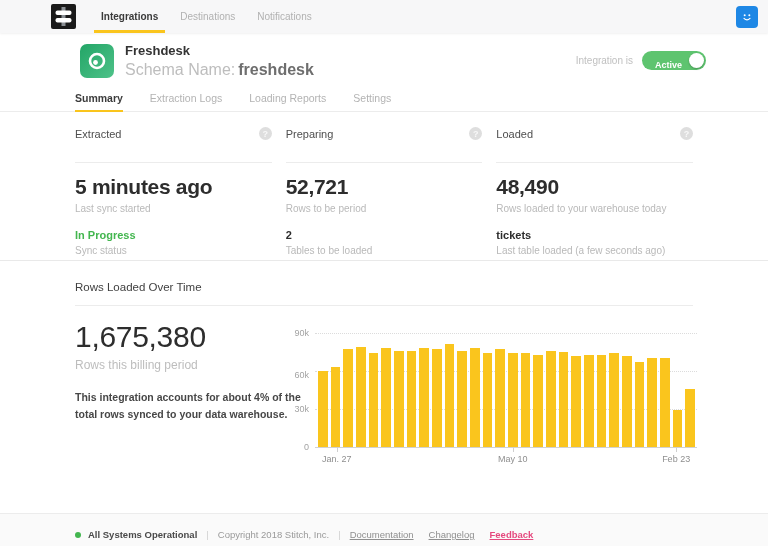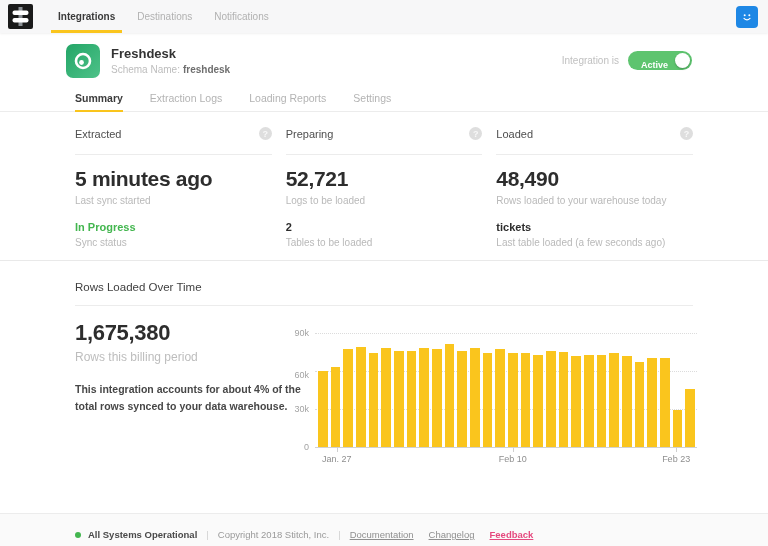--- a/index.html
+++ b/index.html
@@ -2,38 +2,38 @@
 <html style="--accent-yellow: #FAC51D; --success-green: #43B64F; --toggle-green: #5EC46F; --chat-blue: #1E87E5; --link-pink: #E5497E; --brand-dark: #1A1A1A; --freshdesk-green-1: #23A567; --freshdesk-green-2: #4EC289;"><head>
 <meta charset="utf-8">
 <style>
   html,body{margin:0;padding:0;background:#fff;}
   *{box-sizing:border-box;}
   .screen{position:relative;width:768px;height:546px;overflow:hidden;background:#fff;
     font-family:"Liberation Sans",sans-serif;color:#3a3a3a;}
 
   
   .nav{position:absolute;top:0;left:0;width:768px;height:33px;background:#f7f7f8;
-    display:flex;align-items:center;box-shadow:0 1px 2px rgba(0,0,0,.06);z-index:5;}
+    display:flex;align-items:center;box-shadow:0 1px 2px rgba(0,0,0,.06);z-index:5;padding-left:43px;}
   .logo{width:25px;height:25px;margin-left:8px;cursor:pointer;}
   .nav-tabs{display:flex;height:33px;margin-left:14px;}
   .nav-tab{position:relative;height:33px;line-height:33px;padding:0 11px;font-size:10px;
     color:#b1b1b1;cursor:pointer;}
   .nav-tab.active{color:#3a3a3a;font-weight:bold;}
   .nav-tab.active .underline{position:absolute;left:4px;right:4px;bottom:0;height:3px;
     background:var(--accent-yellow,#FAC51D);}
   .chat-btn{margin-left:auto;margin-right:10px;width:22px;height:22px;border-radius:4px;
     background:var(--chat-blue,#1E87E5);display:flex;align-items:center;justify-content:center;cursor:pointer;}
 
   
-  .int-header{position:absolute;top:33px;left:0;width:752px;height:55px;background:#fff;
+  .int-header{position:absolute;top:33px;left:14px;width:752px;height:55px;background:#fff;
     display:flex;align-items:center;padding:0 60px 0 66px;}
   .fd-icon{width:34px;height:34px;border-radius:7px;flex:none;}
   .fd-text{margin-left:11px;}
   .fd-name{font-size:13px;font-weight:bold;color:#333;}
-  .fd-schema{font-size:10px;color:#bdbdbd;margin-top:3px;}
+  .fd-schema{font-size:16px;color:#bdbdbd;margin-top:3px;}
   .fd-schema b{color:#6e6e6e;margin-left:3px;}
   .toggle-area{margin-left:auto;display:flex;align-items:center;font-size:10px;color:#c0c0c0;}
   .toggle{position:relative;margin-left:9px;width:64px;height:19px;border-radius:10px;
     background:var(--toggle-green,#5EC46F);cursor:pointer;display:flex;align-items:flex-end;}
   .toggle-label{color:#fff;font-size:9px;font-weight:bold;margin-left:13px;}
   .knob{position:absolute;right:2px;top:2px;width:15px;height:15px;border-radius:50%;
     background:#fff;box-shadow:0 1px 2px rgba(0,0,0,.25);}
 
   
   .subtabs{position:absolute;top:88px;left:0;width:768px;height:24px;background:#fff;
@@ -42,35 +42,35 @@
     color:#b3b3b3;cursor:pointer;}
   .subtab.active{color:#3c3c3c;font-weight:bold;}
   .subtab.active .underline{position:absolute;left:0;right:0;bottom:-1px;height:3px;
     background:var(--accent-yellow,#FAC51D);}
 
   
   .stats{position:absolute;top:112px;left:0;width:768px;height:149px;background:#fff;
     border-bottom:1px solid #e9e9e9;box-shadow:0 1px 3px rgba(0,0,0,.04);
     padding:15px 75px 0 75px;display:grid;grid-template-columns:repeat(3,1fr);gap:14px;}
   .stat-head{display:flex;justify-content:space-between;align-items:center;font-size:11px;
-    color:#4e4e4e;padding-bottom:14px;border-bottom:1px solid #ececec;}
+    color:#4e4e4e;padding-bottom:22px;border-bottom:1px solid #ececec;}
   .help{width:13px;height:13px;border-radius:50%;background:#dedede;color:#f8f8f8;
     font-size:9px;font-weight:bold;display:flex;align-items:center;justify-content:center;cursor:pointer;}
   .stat-value{font-size:21px;font-weight:bold;color:#2d2d2d;margin-top:12px;letter-spacing:-.3px;}
   .stat-cap{font-size:10px;color:#b9b9b9;margin-top:4px;}
   .stat-value2{font-size:11px;font-weight:bold;color:#2d2d2d;margin-top:15px;}
   .stat-value2.in-progress{color:var(--success-green,#43B64F);}
 
   
   .chart-card{position:absolute;top:261px;left:0;width:768px;height:252px;background:#fff;}
   .chart-head{margin:20px 75px 0 75px;padding-bottom:12px;border-bottom:1px solid #ececec;
     font-size:11.5px;color:#414141;}
   .chart-body{position:relative;height:200px;}
   .chart-left{margin-left:75px;padding-top:14px;width:238px;}
-  .total{font-size:22px;font-weight:bold;color:#2d2d2d;letter-spacing:-.3px;}
+  .total{font-size:30px;font-weight:normal;color:#2d2d2d;letter-spacing:-.3px;}
   .total-cap{font-size:12px;color:#bdbdbd;margin-top:4px;}
   .note{margin-top:17px;font-size:10.5px;color:#474747;font-weight:bold;line-height:1.65;}
 
   .chart-area{position:absolute;left:283px;top:15px;width:414px;height:160px;}
   .gridline{position:absolute;left:32px;right:0;height:0;border-top:1px dotted #dcdcdc;}
   .gridline.axis{border-top:1px solid #d2d2d2;}
   .ylab{position:absolute;left:0;width:26px;text-align:right;font-size:9px;color:#a3a3a3;}
   .bars{position:absolute;left:35px;top:0;width:377px;height:126px;
     display:flex;align-items:flex-end;gap:3px;}
   .bar{flex:1;min-width:0;}
@@ -176,21 +176,21 @@
       <div class="stat-cap">Last sync started</div>
       <div class="stat-value2 in-progress">In Progress</div>
       <div class="stat-cap">Sync status</div>
     </div>
     <div class="stat-col">
       <div class="stat-head">
         <span>Preparing</span>
         <span class="help">?</span>
       </div>
       <div class="stat-value">52,721</div>
-      <div class="stat-cap">Logs to be loaded</div>
+      <div class="stat-cap">Rows to be period</div>
       <div class="stat-value2">2</div>
       <div class="stat-cap">Tables to be loaded</div>
     </div>
     <div class="stat-col">
       <div class="stat-head">
         <span>Loaded</span>
         <span class="help">?</span>
       </div>
       <div class="stat-value">48,490</div>
       <div class="stat-cap">Rows loaded to your warehouse today</div>
@@ -247,21 +247,21 @@
             <div class="bar" title="Feb 20: 67,000" style="height: 84.8667px; background: rgb(250, 197, 29);"></div>
             <div class="bar" title="Feb 21: 70,000" style="height: 88.6667px; background: rgb(250, 197, 29);"></div>
             <div class="bar" title="Feb 22: 70,000" style="height: 88.6667px; background: rgb(250, 197, 29);"></div>
             <div class="bar" title="Feb 23: 29,000" style="height: 36.7333px; background: rgb(250, 197, 29);"></div>
             <div class="bar" title="Feb 24: 46,000" style="height: 58.2667px; background: rgb(250, 197, 29);"></div>
           </div>
         <div></div>
       <div class="xtick" style="left: 53.85px;"></div>
           <div class="xlab" style="left: 53.85px;">Jan. 27</div>
           <div class="xtick" style="left: 229.783px;"></div>
-          <div class="xlab" style="left: 229.783px;">Feb 10</div>
+          <div class="xlab" style="left: 229.783px;">May 10</div>
           <div class="xtick" style="left: 393.15px;"></div>
           <div class="xlab" style="left: 393.15px;">Feb 23</div>
         </div>
     </div>
   </section>
 
   <footer class="footer">
     <span class="status-dot"></span>
     <span class="status-text">All Systems Operational</span>
     <span class="sep">|</span>

